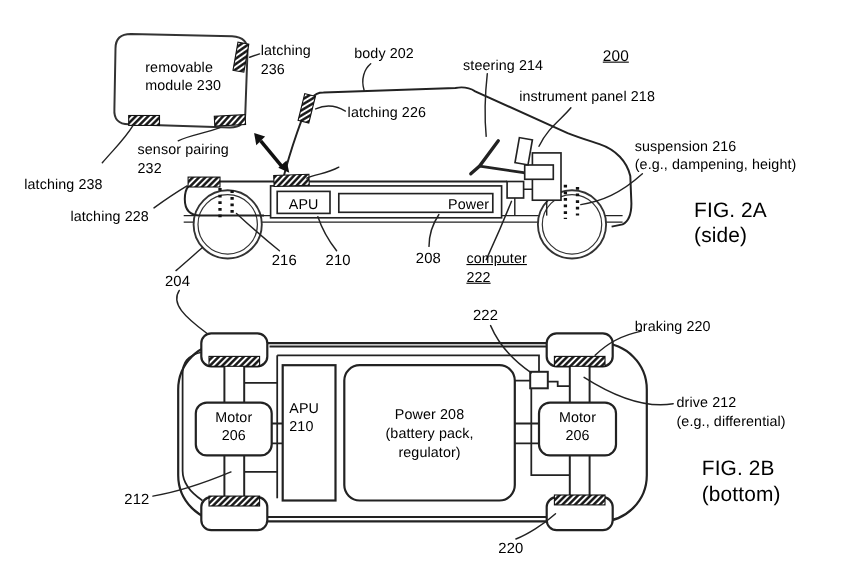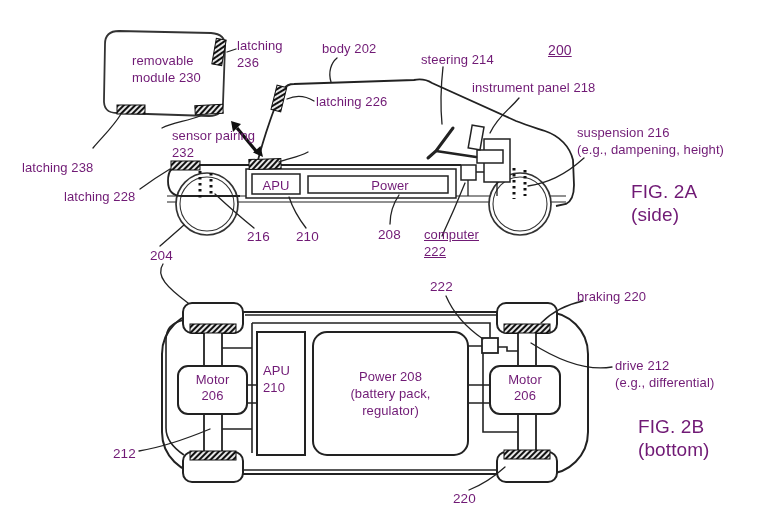--- a/index.html
+++ b/index.html
@@ -3,21 +3,21 @@
 <meta charset="utf-8">
 <style>
   html,body{margin:0;padding:0;background:#fff;}
   .stage{
     position:relative;width:768px;height:516px;background:#ffffff;overflow:hidden;
     font-family:"Liberation Sans",sans-serif;color:#111;
   }
   .stage svg{position:absolute;left:0;top:0;}
   .lbl{
     position:absolute;font-size:13px;line-height:17px;white-space:pre-line;
-    color:#701a75;letter-spacing:0.1px;
+    color:#000000;letter-spacing:0.1px;
   }
   .lbl.center{text-align:center;}
   .lbl.ref{font-size:13.5px;}
   .lbl.underlined{text-decoration:underline;font-size:14px;}
   .lbl.caption{font-size:19px;line-height:23px;}
   .ink{stroke:#222;fill:none;}
   .leader{stroke:#222;stroke-width:1.3;fill:none;stroke-linecap:round;}
 </style>
 </head>
 <body>
@@ -159,28 +159,28 @@
 
 <div class="lbl" style="left:132px;top:52px;width:112px;">removable
 module 230</div>
 <div class="lbl" style="left:237px;top:37px;">latching
 236</div>
 <div class="lbl" style="left:322px;top:40px;">body 202</div>
 <div class="lbl" style="left:421px;top:51px;">steering 214</div>
 <div class="lbl underlined" style="left:548px;top:42px;">200</div>
 <div class="lbl" style="left:472px;top:79px;">instrument panel 218</div>
 <div class="lbl" style="left:316px;top:93px;">latching 226</div>
-<div class="lbl" style="left:125px;top:127px;margin-left:47px;">sensor pairing
+<div class="lbl" style="left:125px;top:127px;">sensor pairing
 232</div>
 <div class="lbl" style="left:22px;top:159px;">latching 238</div>
 <div class="lbl" style="left:64px;top:188px;">latching 228</div>
 <div class="lbl" style="left:577px;top:124px;">suspension 216
 (e.g., dampening, height)</div>
 <div class="lbl center" style="left:252px;top:177px;width:48px;">APU</div>
-<div class="lbl center" style="left:308px;top:177px;width:164px;">Power</div>
+<div class="lbl center" style="left:308px;top:177px;width:164px;padding-left:36px;">Power</div>
 <div class="lbl ref" style="left:247px;top:228px;">216</div>
 <div class="lbl ref" style="left:296px;top:228px;">210</div>
 <div class="lbl ref" style="left:378px;top:226px;">208</div>
 <div class="lbl" style="left:424px;top:226px;text-decoration:underline;">computer
 222</div>
 <div class="lbl ref" style="left:150px;top:247px;">204</div>
 <div class="lbl caption" style="left:631px;top:180px;">FIG. 2A
 (side)</div>
 
 <div class="lbl ref" style="left:430px;top:278px;">222</div>

